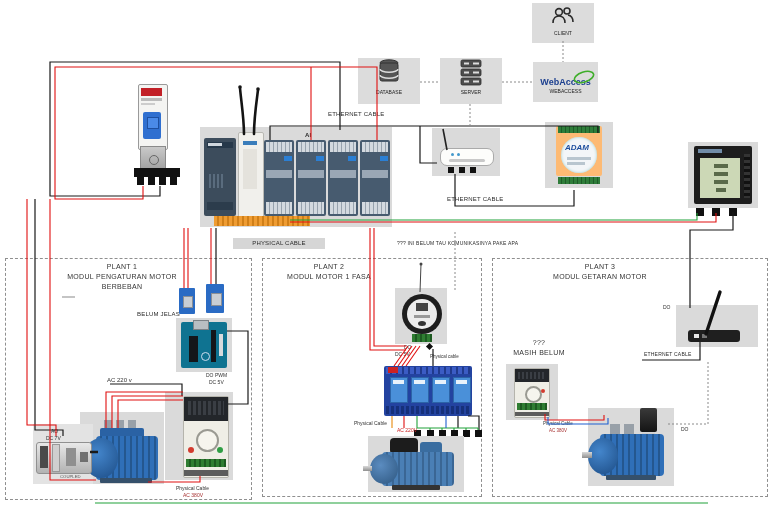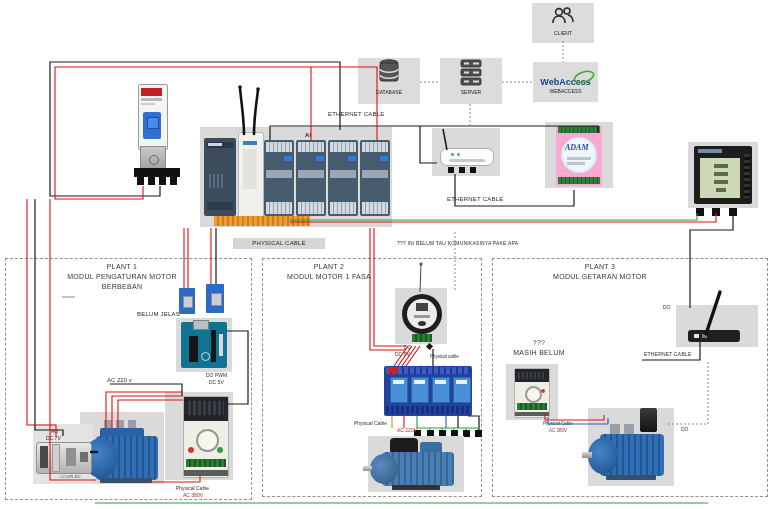--- a/index.html
+++ b/index.html
@@ -147,21 +147,21 @@
   <div class="dev" style="left:440px;top:148px;width:52px;height:16px;background:#fdfdfb;border:1px solid #aaa;border-radius:7px;">
     <div class="abs" style="left:8px;top:10px;width:36px;height:3px;background:#c9c9c9;border-radius:2px;"></div>
     <div class="abs" style="left:10px;top:4px;width:3px;height:3px;background:#49c;border-radius:50%;"></div>
     <div class="abs" style="left:16px;top:4px;width:3px;height:3px;background:#49c;border-radius:50%;"></div>
   </div>
   <div class="term" style="left:448px;top:167px;width:6px;height:6px;z-index:21;"></div>
   <div class="term" style="left:459px;top:167px;width:6px;height:6px;z-index:21;"></div>
   <div class="term" style="left:470px;top:167px;width:6px;height:6px;z-index:21;"></div>
 
   <div class="backdrop" style="left:545px;top:122px;width:68px;height:66px;"></div>
-  <div class="dev" style="left:556px;top:126px;width:46px;height:60px;background:#f9a8d4;border-radius:2px;font-family:Liberation Serif, serif;">
+  <div class="dev" style="left:556px;top:126px;width:46px;height:50px;background:#fdba74;border-radius:2px;">
     <div class="abs" style="left:2px;top:0;width:42px;height:7px;background:repeating-linear-gradient(90deg,#2f7d3a 0 3px,#1e5c28 3px 4px);"></div>
     <div class="abs" style="left:5px;top:11px;width:36px;height:36px;background:#f3f6f8;border-radius:50%;box-shadow:inset 0 0 3px #9cc;">
       <div style="position:absolute;left:4px;top:6px;font-size:8px;font-weight:bold;font-style:italic;color:#1d4e9e;">ADAM</div>
       <div class="abs" style="left:6px;top:20px;width:24px;height:3px;background:#b9c6cf;"></div>
       <div class="abs" style="left:6px;top:25px;width:18px;height:3px;background:#b9c6cf;"></div>
     </div>
     <div class="abs" style="left:2px;top:51px;width:42px;height:7px;background:repeating-linear-gradient(90deg,#2f7d3a 0 3px,#1e5c28 3px 4px);"></div>
   </div>
 
   <div class="backdrop" style="left:688px;top:142px;width:70px;height:66px;"></div>

